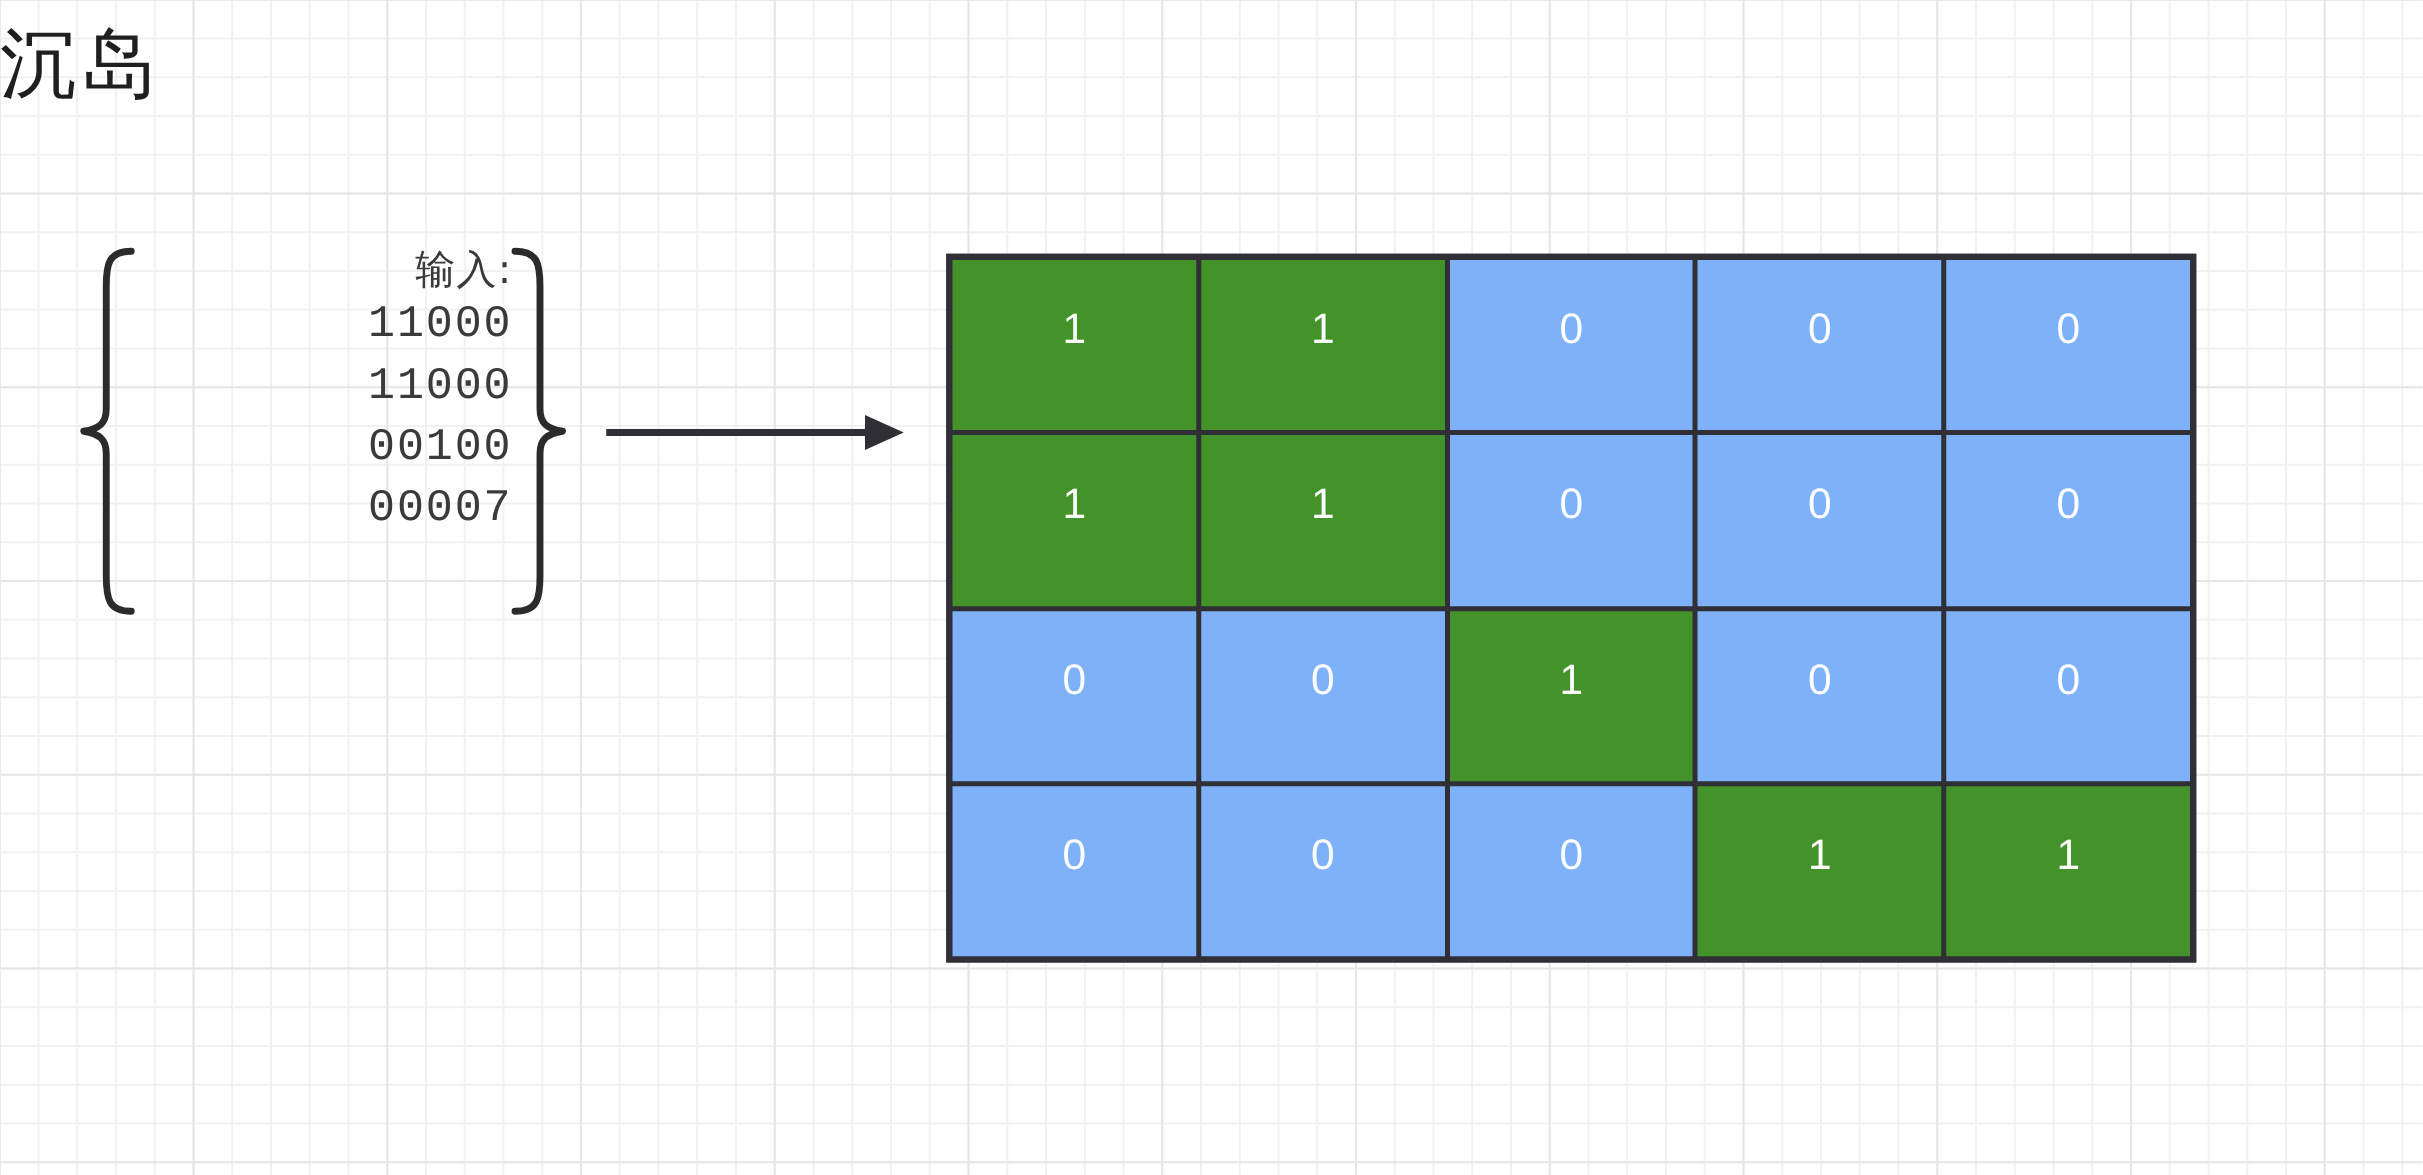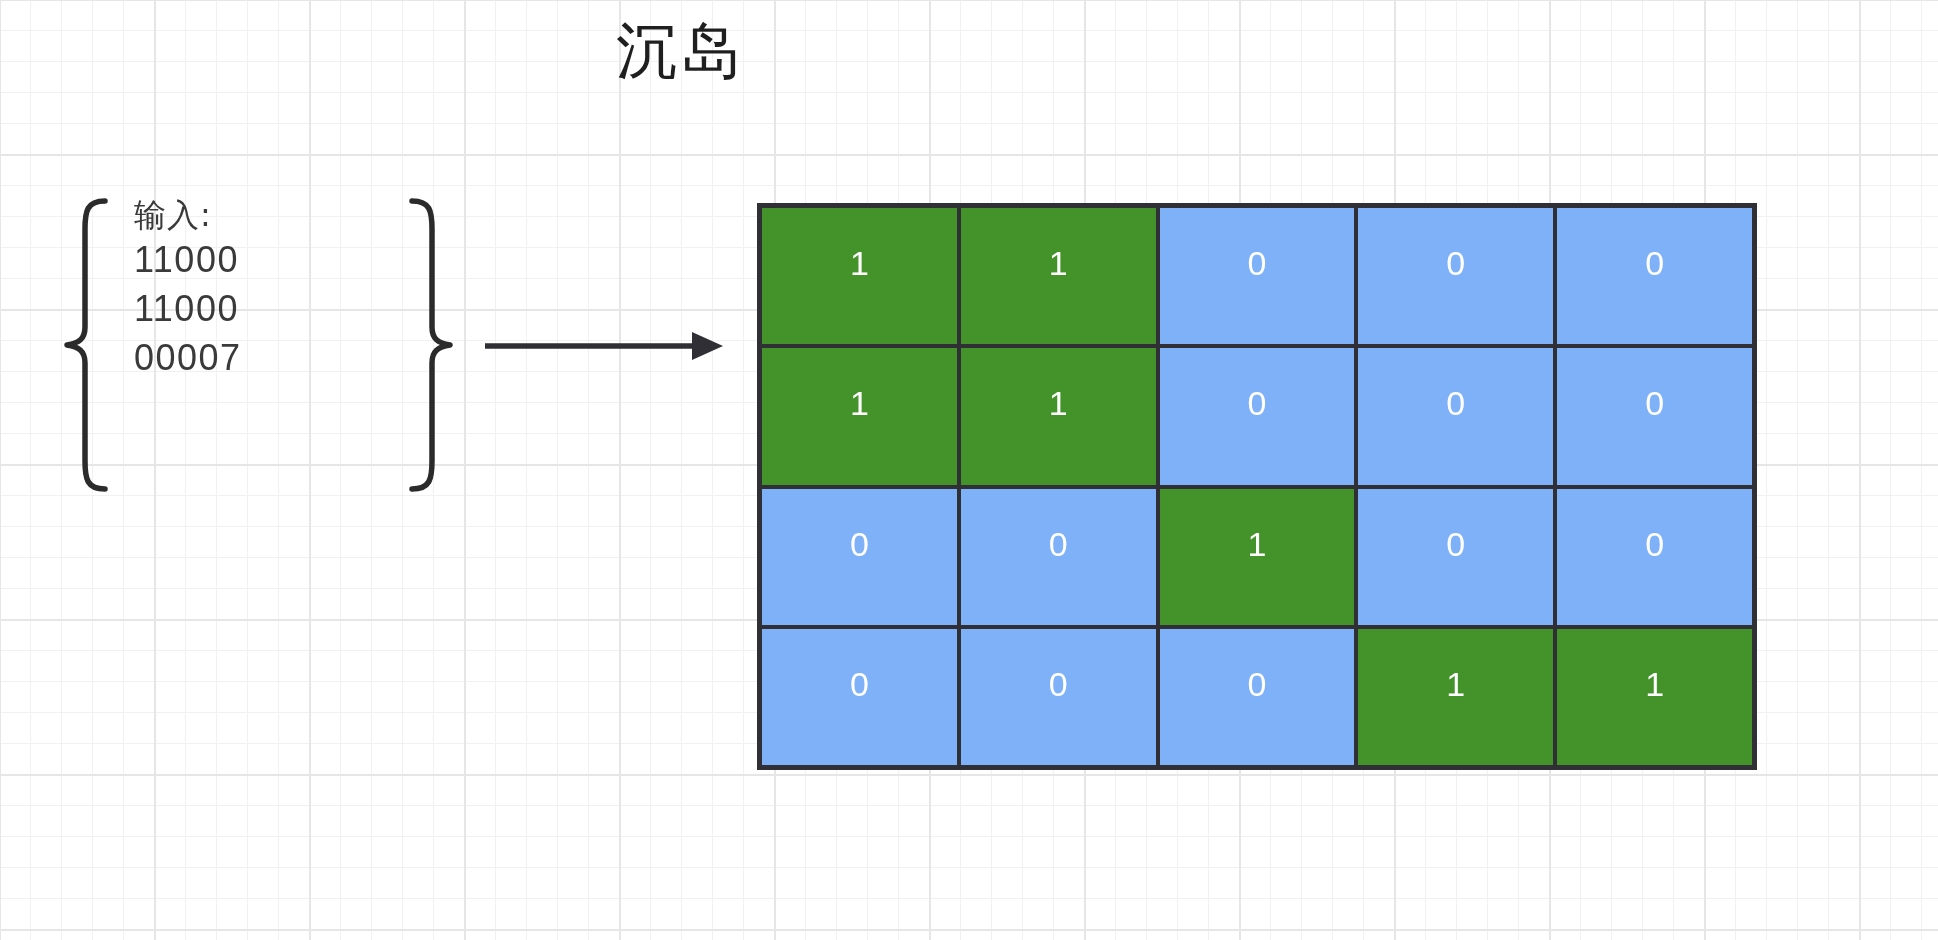--- a/index.html
+++ b/index.html
@@ -35,21 +35,21 @@
       31px 31px;
     background-position: -1px -1px, -1px -1px, -1px -1px, -1px -1px;
   }
 
   
   #title {
     position: absolute;
     left: 0;
     top: 14px;
     width: 1360px;
-    text-align: center;
+    text-align: left;
     font-size: 62px;
     line-height: 74px;
     color: #1f1f1f;
     letter-spacing: 2px;
     white-space: nowrap;
     font-family: "DejaVu Sans", "Liberation Sans", sans-serif;
   }
 
   
   #input-group {
@@ -66,38 +66,38 @@
     height: 300px;
     color: #2b2b2b;
     overflow: visible;
   }
   .brace svg { display: block; }
   #brace-left  { left: 2px; }
   #brace-right { left: 345px; }
 
   #input-text {
     position: absolute;
-    left: 79px;
+    left: 105px;
     top: 0;
     width: 250px;
-    text-align: left;
+    text-align: right;
     color: #3a3a3a;
     font-size: 33px;
     line-height: 40px;
     font-family: "DejaVu Sans", "Liberation Sans", sans-serif;
   }
   #input-text .label {
     font-size: 32px;
     letter-spacing: 1px;
   }
   #input-text .row {
     font-size: 36px;
     line-height: 49px;
     letter-spacing: 1.5px;
-    font-family: Liberation Sans, sans-serif;
+    font-family: Liberation Mono, monospace;
   }
 
   
   #arrow {
     position: absolute;
     left: 480px;
     top: 325px;
     width: 250px;
     height: 42px;
   }
@@ -144,20 +144,21 @@
     <div class="brace" id="brace-left">
       <svg width="60" height="300" viewBox="0 0 60 300" aria-hidden="true">
         <path d="M48 6 C30 6 28 16 28 34 L28 132 C28 144 22 148 10 150 C22 152 28 156 28 168 L28 266 C28 284 30 294 48 294" fill="none" stroke="#2b2b2b" stroke-width="5.5" stroke-linecap="round" stroke-linejoin="round"></path>
       </svg>
     </div>
 
     <div id="input-text">
       <div class="label">输入:</div>
       <div class="row">11000</div>
       <div class="row">11000</div>
+      <div class="row">00100</div>
       <div class="row">00007</div>
     </div>
 
     <div class="brace" id="brace-right">
       <svg width="60" height="300" viewBox="0 0 60 300" aria-hidden="true">
         <path d="M12 6 C30 6 32 16 32 34 L32 132 C32 144 38 148 50 150 C38 152 32 156 32 168 L32 266 C32 284 30 294 12 294" fill="none" stroke="#2b2b2b" stroke-width="5.5" stroke-linecap="round" stroke-linejoin="round"></path>
       </svg>
     </div>
 
   </div>

